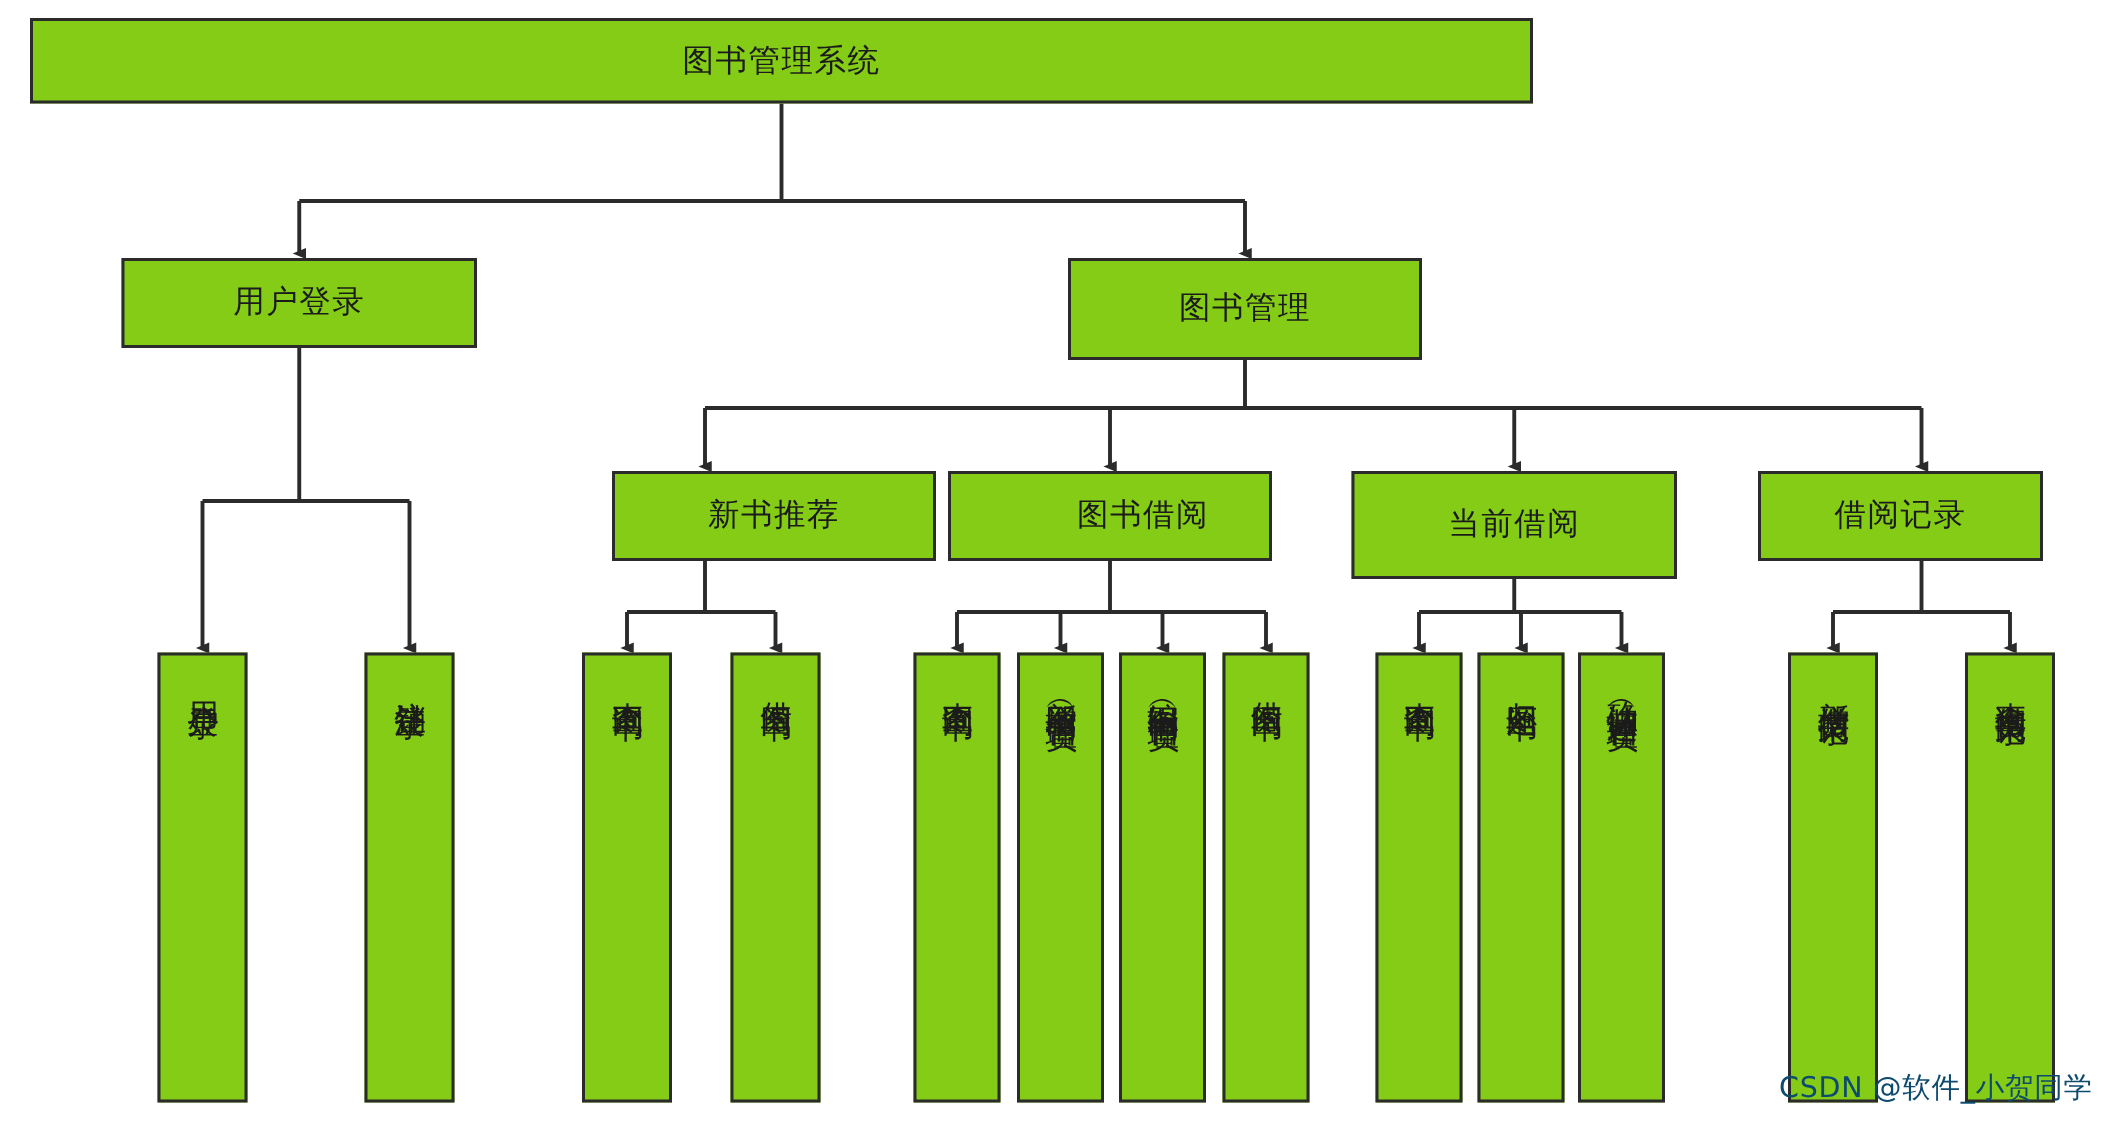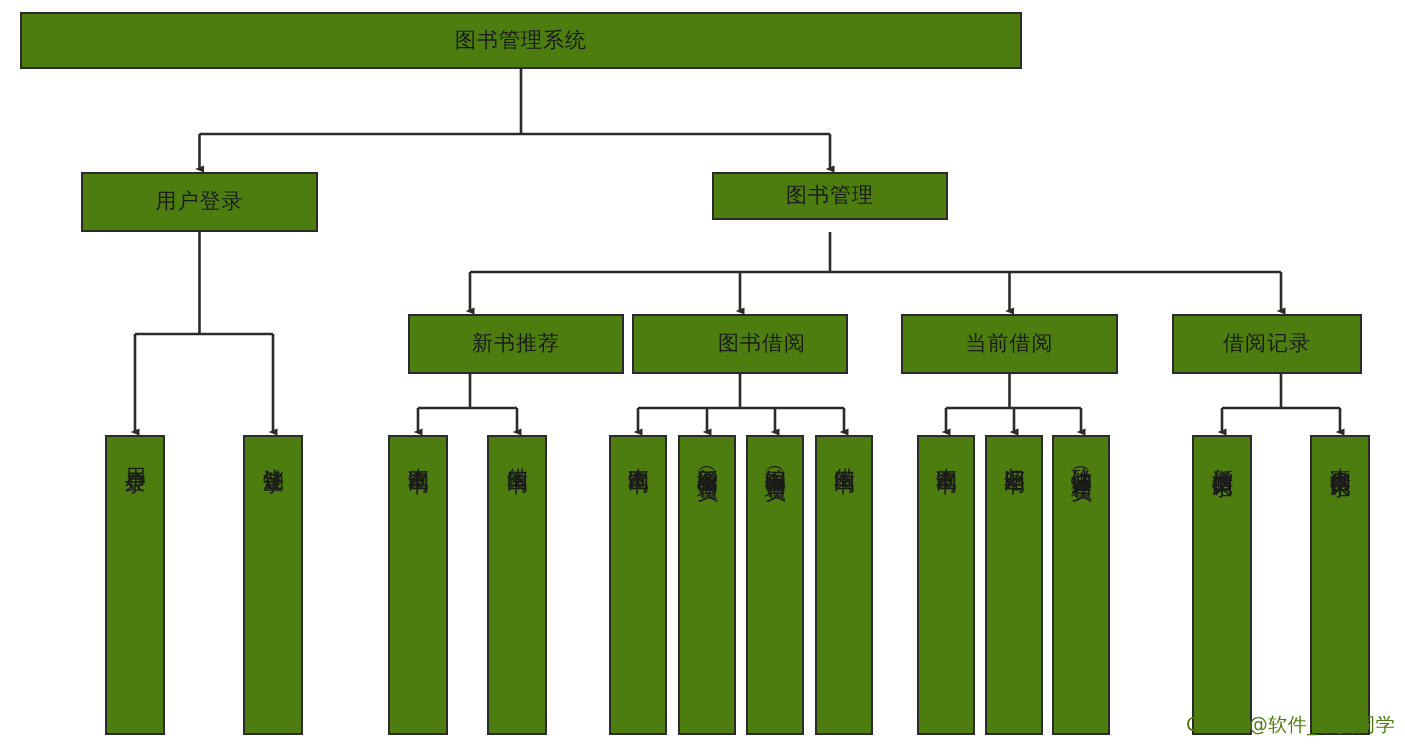--- a/index.html
+++ b/index.html
@@ -20,21 +20,21 @@
   #wires {
     position: absolute;
     left: 0;
     top: 0;
     width: 1405px;
     height: 747px;
   }
   .node {
     position: absolute;
     box-sizing: border-box;
-    background: #4d7c0f;
+    background: #84cc16;
     border: 2px solid #2b2b2b;
     display: flex;
     align-items: center;
     justify-content: center;
     overflow: hidden;
   }
   .node-h .label {
     font-size: 21px;
     line-height: 1.1;
     color: #1b1b1b;
@@ -53,21 +53,21 @@
     writing-mode: vertical-rl;
     text-orientation: upright;
     letter-spacing: 2px;
     max-height: 100%;
   }
   .watermark {
     position: absolute;
     left: 1186px;
     top: 712px;
     font-size: 19px;
-    color: #4d7c0f;
+    color: #0c4a6e;
     white-space: nowrap;
     letter-spacing: 0.5px;
     pointer-events: none;
   }
 </style>
 </head>
 <body>
 
 <div id="canvas">
 
@@ -114,30 +114,30 @@
       </g>
   </svg>
 
   <div id="nodes">
       <div class="node node-h" style="left: 20px; top: 12px; width: 1002px; height: 57px;">
         <span class="label">图书管理系统</span>
       </div>
       <div class="node node-h" style="left: 81px; top: 172px; width: 237px; height: 60px;">
         <span class="label">用户登录</span>
       </div>
-      <div class="node node-h" style="left: 712px; top: 172px; width: 236px; height: 48px;">
+      <div class="node node-h" style="left: 712px; top: 172px; width: 236px; height: 68px;">
         <span class="label">图书管理</span>
       </div>
       <div class="node node-h" style="left: 362px; top: 314px; width: 216px; height: 60px; margin-left: 46px;">
         <span class="label">新书推荐</span>
       </div>
       <div class="node node-h" style="left: 632px; top: 314px; width: 216px; height: 60px; padding-left: 44px;">
         <span class="label">图书借阅</span>
       </div>
-      <div class="node node-h" style="left: 901px; top: 314px; width: 217px; height: 60px;">
+      <div class="node node-h" style="left: 901px; top: 314px; width: 217px; height: 72px;">
         <span class="label">当前借阅</span>
       </div>
       <div class="node node-h" style="left: 1172px; top: 314px; width: 190px; height: 60px;">
         <span class="label">借阅记录</span>
       </div>
       <div class="node node-v" style="left: 105px; top: 435px; width: 60px; height: 300px;">
         <span class="label">用户登录</span>
       </div>
       <div class="node node-v" style="left: 243px; top: 435px; width: 60px; height: 300px;">
         <span class="label">注销登录</span>

